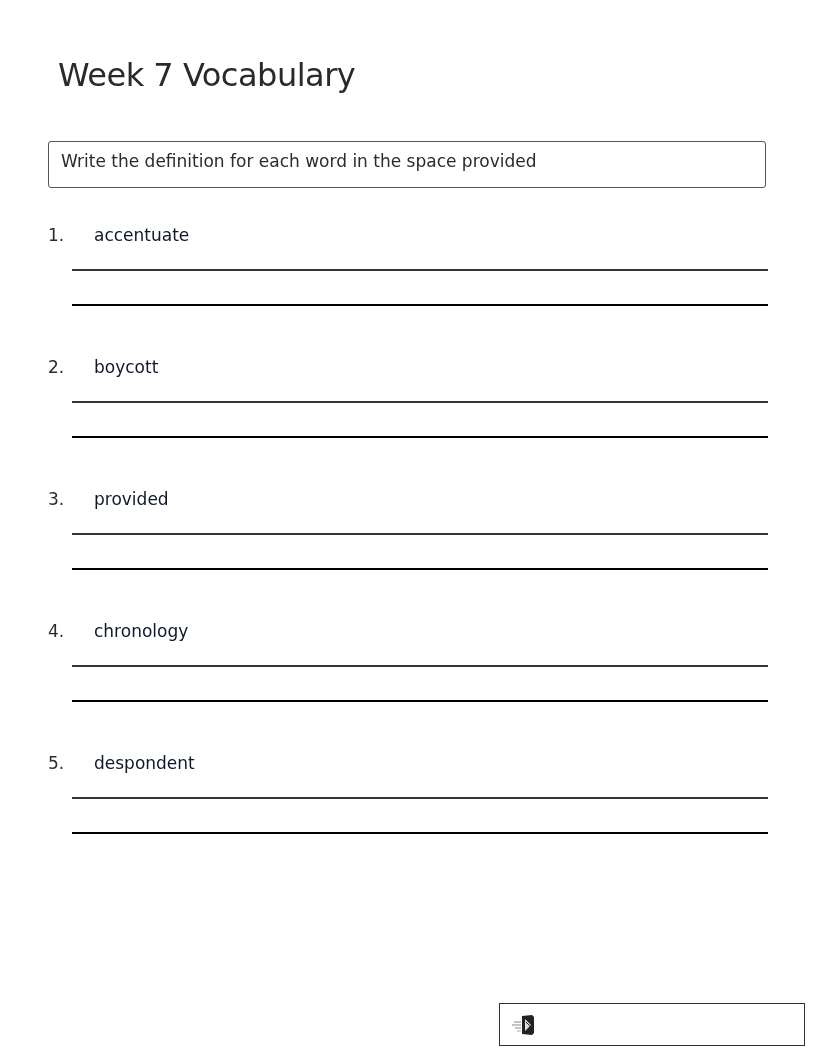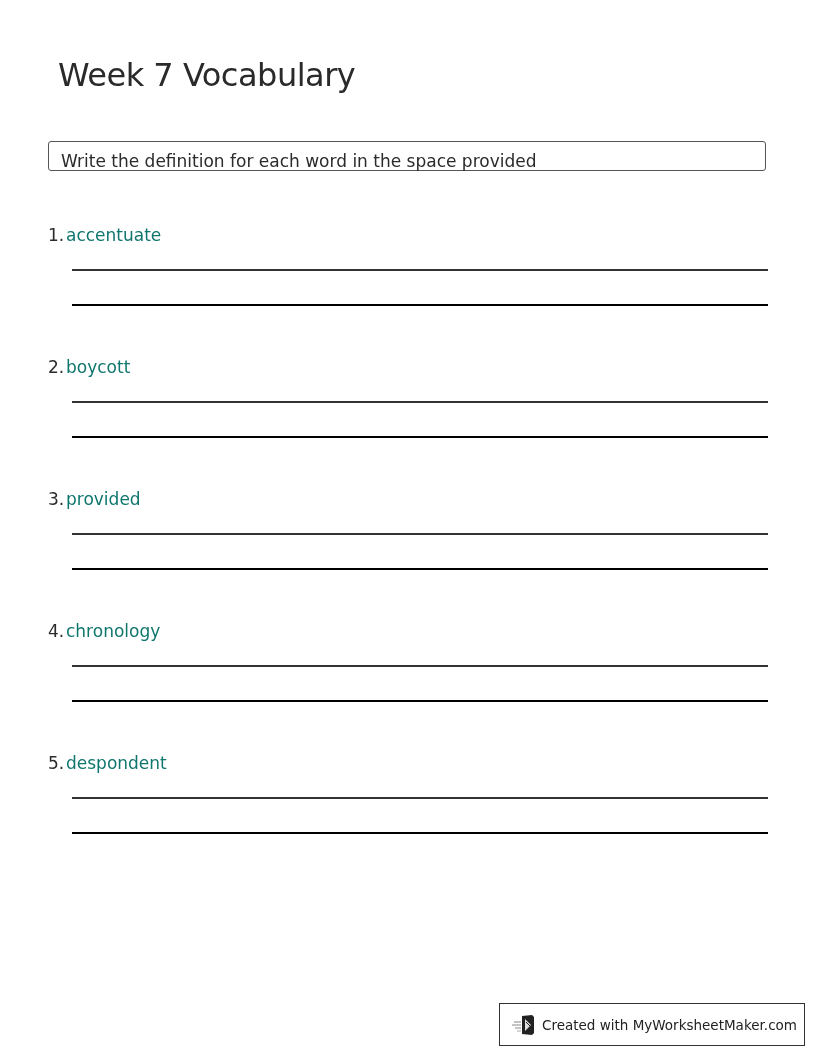--- a/index.html
+++ b/index.html
@@ -8,33 +8,33 @@
       font-family: "DejaVu Sans", "Liberation Sans", sans-serif;
       color: #2b2b2b;
     }
     .title {
       position: absolute; left: 48px; top: 46px;
       font-size: 32px; font-weight: normal; margin: 10px; color: #2a2a2a;
       letter-spacing: -0.5px;
     }
     .instructions {
       position: absolute; left: 48px; top: 141px;
-      width: 718px; height: 30px; box-sizing: border-box;
+      width: 718px; height: 47px; box-sizing: border-box;
       border: 1px solid #555; border-radius: 3px;
       padding: 8px 12px;
       font-size: 17px; line-height: 23px; color: #2b2b2b;
     }
     .item { position: absolute; left: 48px; width: 720px; height: 100px; }
     .item .num {
       position: absolute; left: 0; top: 0;
       font-size: 17px; line-height: 22px; color: #2b2b2b;
     }
     .item .word {
-      position: absolute; left: 18px; top: 0;
-      font-size: 17px; line-height: 22px; color: #0f766e;
+      position: absolute; left: 46px; top: 0;
+      font-size: 17px; line-height: 22px; color: #0f172a;
     }
     .line {
       position: absolute; left: 24px; width: 696px; height: 2px; background: #222;
     }
     .line.l1 { top: 45px; background: #333; }
     .line.l2 { top: 80px; background: #000; }
     .footer {
       position: absolute; left: 499px; top: 1003px;
       width: 306px; height: 43px; box-sizing: border-box;
       border: 1px solid #333; display: flex; align-items: center;
@@ -90,14 +90,13 @@
     <svg width="24" height="22" viewBox="0 0 24 22">
       <line x1="2" y1="8" x2="9" y2="8" stroke="#888" stroke-width="1"></line>
       <line x1="0" y1="11" x2="9" y2="11" stroke="#888" stroke-width="1"></line>
       <line x1="3" y1="14" x2="9" y2="14" stroke="#888" stroke-width="1"></line>
       <line x1="5" y1="17" x2="9" y2="17" stroke="#aaa" stroke-width="1"></line>
       <path d="M10 2 L20 1 L22 3 L22 19 L20 21 L10 20 Z" fill="#222"></path>
       <path d="M13 5 L19 11 L13 17 Z" fill="#fff" opacity="0.85"></path>
       <line x1="14" y1="8" x2="18" y2="12" stroke="#222" stroke-width="1"></line>
     </svg>
   </span>
-  <span>Created with MyWorksheetMaker.com</span>
 </div>
 
 </body></html>

